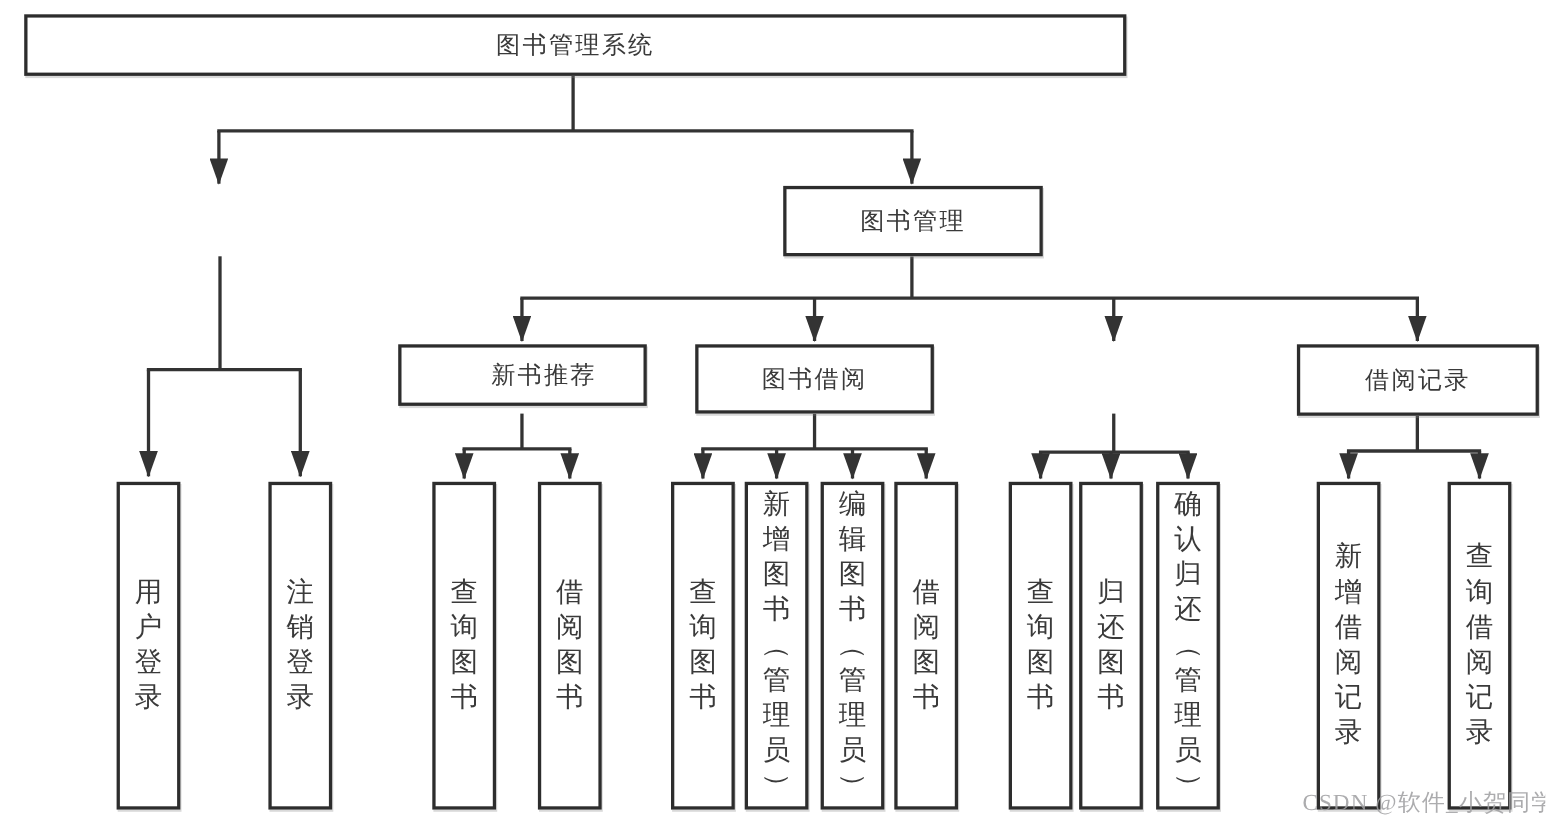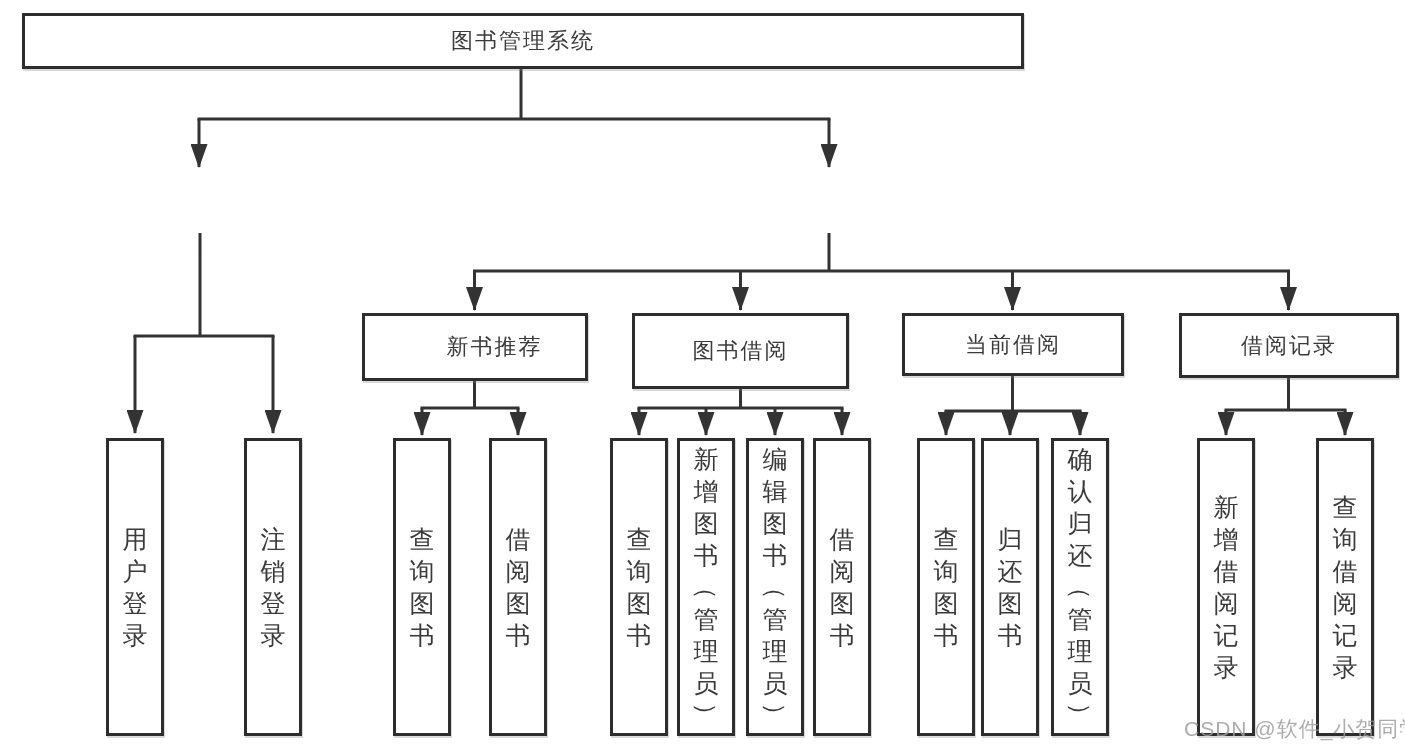--- a/index.html
+++ b/index.html
@@ -1,18 +1,18 @@
 <!DOCTYPE html>
 <html><head>
 <meta charset="utf-8">
 <style>
   html,body{margin:0;padding:0;background:#fff;}
   .stage{
     position:relative;width:1405px;height:747px;background:#ffffff;overflow:hidden;
-    font-family:Liberation Sans, sans-serif;color:#333;border-radius:27px;
+    font-family:Liberation Serif, serif;color:#333;
   }
   svg.wires{position:absolute;left:0;top:0;z-index:1;}
   .node{
     position:absolute;box-sizing:border-box;background:#ffffff;
     border:3px solid #2d2d2d;display:flex;align-items:center;justify-content:center;
     z-index:2;box-shadow:1px 2px 0 rgba(130,130,130,0.30);
   }
   .hlabel{font-size:22px;letter-spacing:2px;white-space:nowrap;color:#3a3a3a;}
   .vtext{
     display:flex;flex-direction:column;align-items:center;justify-content:center;
@@ -92,29 +92,29 @@
       <line x1="1224.5" y1="410" x2="1346.5" y2="410"></line>
       <line x1="1226" y1="410" x2="1226" y2="435" marker-end="url(#ah)"></line>
       <line x1="1345" y1="410" x2="1345" y2="435" marker-end="url(#ah)"></line>
     </g>
   </svg>
 
   <div class="node" style="left:22px;top:13px;width:1002px;height:56px;">
     <span class="hlabel">图书管理系统</span>
   </div>
 
-
-  <div class="node" style="left:362px;top:313px;width:226px;height:68px;padding-left:39px;">
+  <div class="node" style="left:712px;top:169px;width:236px;height:64px;">
+    <span class="hlabel">图书管理</span>
+  </div>
+
+  <div class="node" style="left:362px;top:313px;width:226px;height:56px;padding-left:39px;">
     <span class="hlabel">新书推荐</span>
   </div>
-  <div class="node" style="left:632px;top:313px;width:217px;height:76px;">
+  <div class="node" style="left:632px;top:313px;width:217px;height:63px;">
     <span class="hlabel">图书借阅</span>
-  </div>
-  <div class="node" style="left:902px;top:313px;width:222px;height:63px;">
-    <span class="hlabel">当前借阅</span>
   </div>
   <div class="node" style="left:1179px;top:313px;width:220px;height:65px;">
     <span class="hlabel">借阅记录</span>
   </div>
 
   <div class="node vbox" style="left:106px;top:438px;width:58px;height:298px;">
     <span class="vtext">
         <span class="vchar">用</span>
         <span class="vchar">户</span>
         <span class="vchar">登</span>

